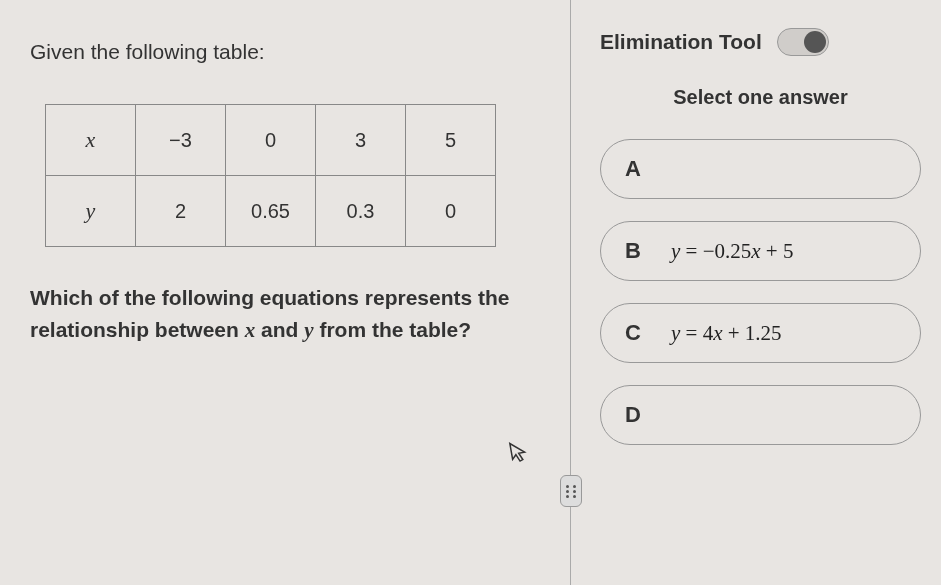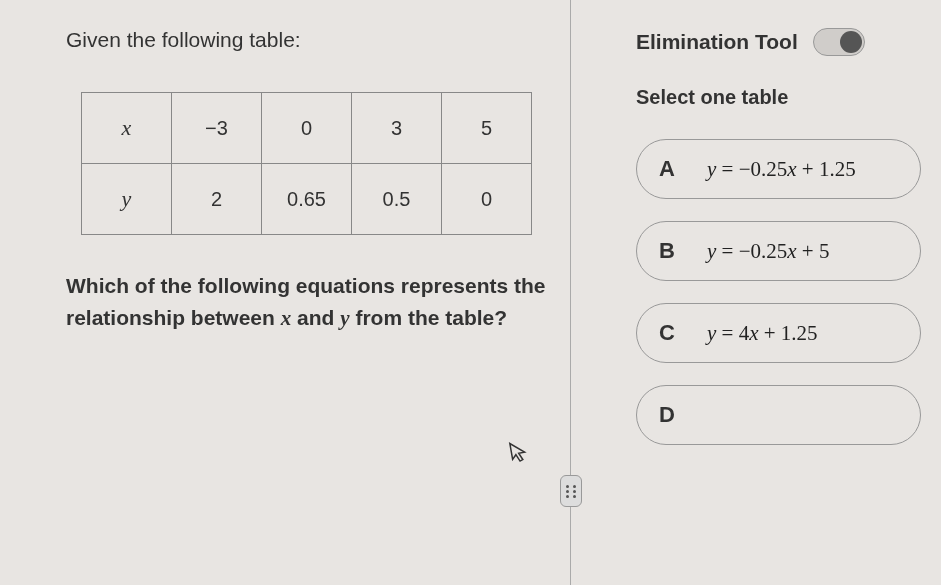--- a/index.html
+++ b/index.html
@@ -11,23 +11,22 @@
       font-family: -apple-system, BlinkMacSystemFont, 'Segoe UI', Arial, sans-serif;
       background: #e8e5e2;
       width: 941px;
       height: 585px;
       display: flex;
       position: relative;
       overflow: hidden;
     }
     .left-panel {
       width: 570px;
-      padding: 28px 30px;
-      color: #333;
-      margin-left: 36px;
+      padding: 40px 30px;
+      color: #333;
     }
     .prompt-text {
       font-size: 21px;
       color: #333;
       margin-bottom: 40px;
     }
     .data-table {
       border-collapse: collapse;
       margin-left: 15px;
       margin-bottom: 35px;
@@ -61,20 +60,21 @@
       left: 570px;
       top: 0;
       bottom: 0;
       width: 1px;
       background: #aaa;
     }
     .right-panel {
       flex: 1;
       padding: 28px 20px 28px 30px;
       color: #333;
+      text-align: center;
     }
     .tool-header {
       display: flex;
       align-items: center;
       justify-content: flex-start;
       gap: 15px;
       margin-bottom: 30px;
     }
     .tool-label {
       font-size: 21px;
@@ -171,21 +171,21 @@
       <td class="var-cell">x</td>
       <td>−3</td>
       <td>0</td>
       <td>3</td>
       <td>5</td>
     </tr>
     <tr>
       <td class="var-cell">y</td>
       <td>2</td>
       <td>0.65</td>
-      <td>0.5</td>
+      <td>0.3</td>
       <td>0</td>
     </tr>
   </tbody>
     </table>
 
   <p class="question-text">
     <span>Which of the following equations represents the</span><br>
     <span>relationship between </span><span class="var">x</span><span> and </span><span class="var">y</span><span> from the table?</span>
   </p>
 </div>
@@ -208,25 +208,24 @@
 </div>
 
 <div class="right-panel">
   <div class="tool-header">
     <span class="tool-label">Elimination Tool</span>
     <div class="toggle">
       <div class="toggle-knob"></div>
     </div>
   </div>
 
-  <p class="select-instruction">Select one table</p>
+  <p class="select-instruction">Select one answer</p>
 
   <div class="answer-option">
     <span class="answer-letter">A</span>
-    <span class="answer-equation"><span class="var">y</span> = −0.25<span class="var">x</span> + 1.25</span>
   </div>
 
   <div class="answer-option">
     <span class="answer-letter">B</span>
     <span class="answer-equation"><span class="var">y</span> = −0.25<span class="var">x</span> + 5</span>
   </div>
 
   <div class="answer-option">
     <span class="answer-letter">C</span>
     <span class="answer-equation"><span class="var">y</span> = 4<span class="var">x</span> + 1.25</span>

